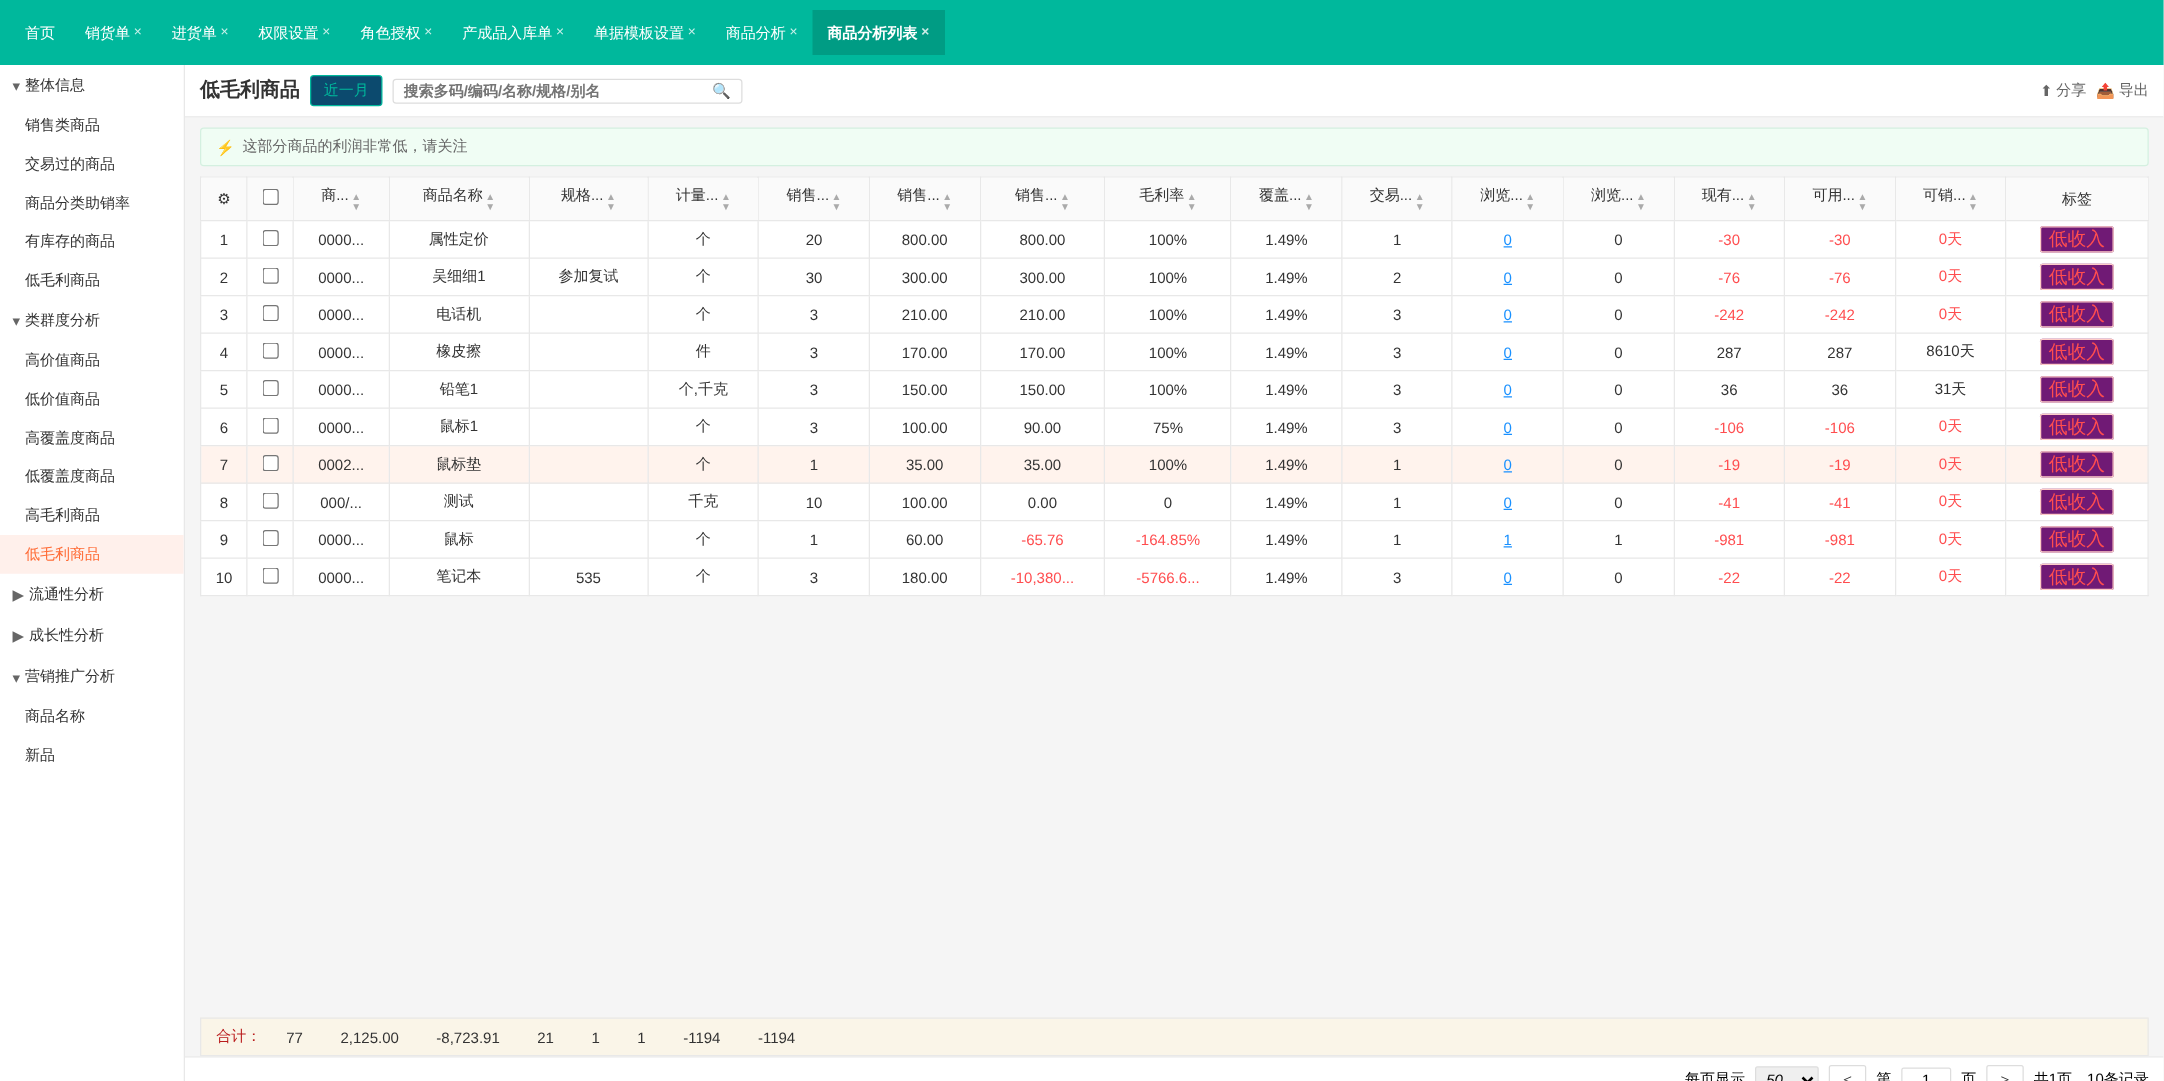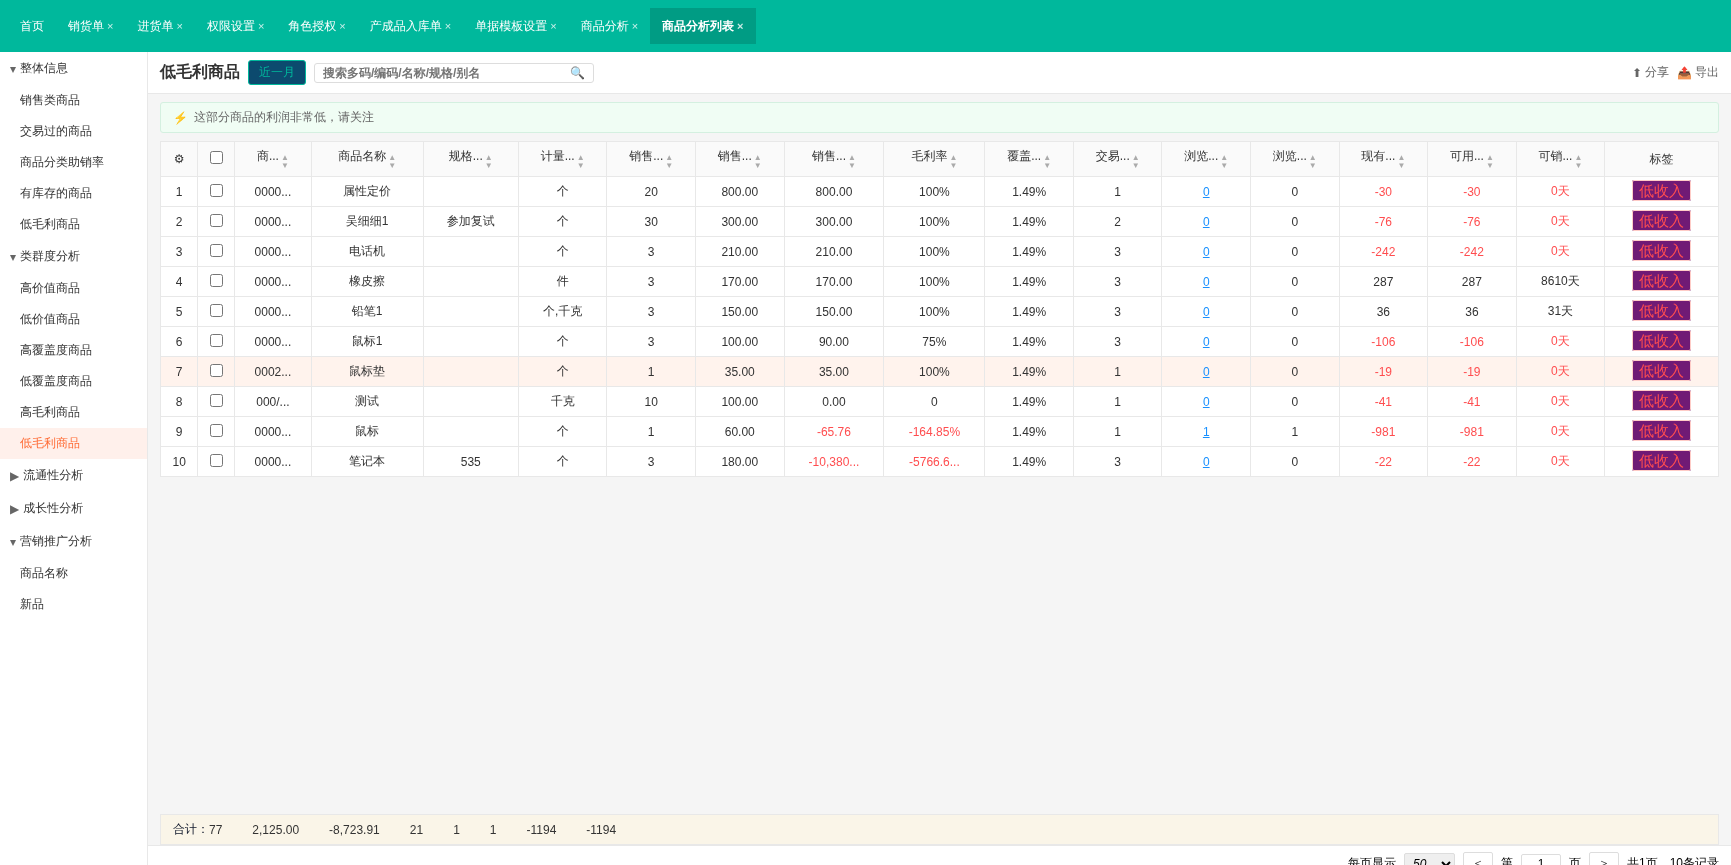--- a/index.html
+++ b/index.html
@@ -175,21 +175,21 @@
 
     
     .table-footer {
       background: #faf5e8;
       border: 1px solid #e8e8e8;
       padding: 6px 12px;
       display: flex;
       align-items: center;
       margin: 0 12px;
     }
-    .footer-label { color: #0f172a; }
+    .footer-label { color: #b91c1c; margin-right: 20px; }
     .footer-values { display: flex; gap: 30px; color: #333; }
 
     
     .pagination-bar {
       background: #fff;
       border-top: 1px solid #e8e8e8;
       padding: 6px 12px;
       display: flex;
       align-items: center;
       justify-content: flex-end;

